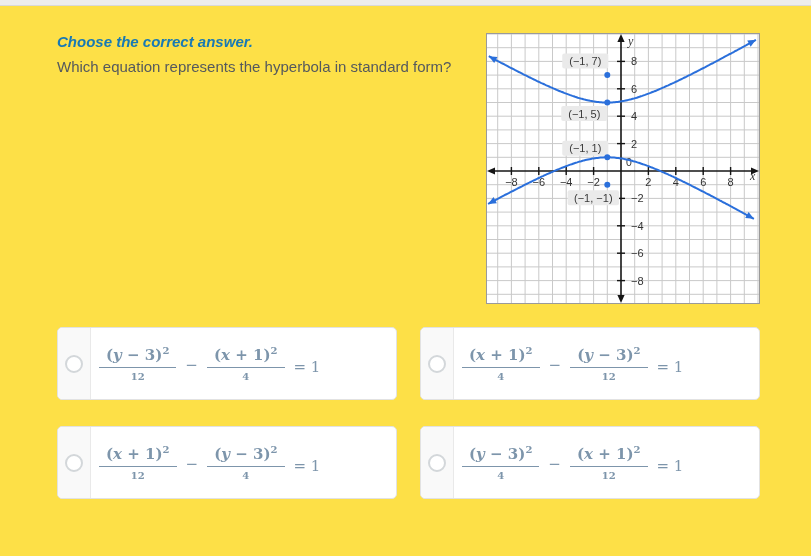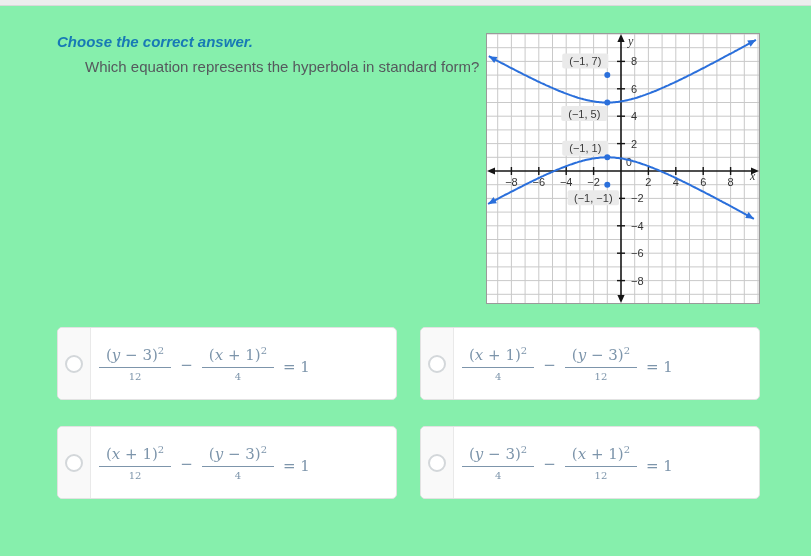--- a/index.html
+++ b/index.html
@@ -1,33 +1,33 @@
 <!DOCTYPE html>
 <html><head>
 <meta charset="utf-8">
 <style>
   html,body{margin:0;padding:0;background:#fff;}
-  #app{position:relative;width:811px;height:556px;background:#86efac;overflow:hidden;
+  #app{position:relative;width:811px;height:556px;background:#fde047;overflow:hidden;
        font-family:"Liberation Sans",sans-serif;}
   .topstrip{position:absolute;left:0;top:0;width:811px;height:5px;background:#ededed;
             border-bottom:1px solid #d9d9d9;}
   .prompt-title{position:absolute;left:57px;top:33px;font-size:15px;font-weight:bold;
             font-style:italic;color:#1779b5;}
-  .prompt-question{position:absolute;left:57px;top:58px;font-size:15px;color:#55595d;margin-left:28px;}
+  .prompt-question{position:absolute;left:57px;top:58px;font-size:15px;color:#55595d;}
   .graph-wrap{position:absolute;left:486px;top:33px;width:274px;height:271px;background:#fff;}
   .graph-wrap svg{display:block;}
   .card{position:absolute;width:340px;height:73px;border:1px solid #e2e2e2;border-radius:5px;
         background:#fff;display:flex;box-sizing:border-box;cursor:pointer;}
   .card .gutter{width:32px;flex:0 0 32px;background:#f9f9f9;border-right:1px solid #e9e9e9;
         border-radius:5px 0 0 5px;display:flex;align-items:center;justify-content:center;}
   .radio{width:14px;height:14px;border-radius:50%;border:2px solid #d3d7da;background:#fff;}
   .card .content{flex:1;display:flex;align-items:center;padding-left:8px;}
   .eq{display:flex;align-items:center;color:#7d95ab;
       font-family:"DejaVu Serif",serif;font-size:15px;}
-  .frac{display:inline-flex;flex-direction:column;align-items:center;}
+  .frac{display:inline-flex;flex-direction:column;align-items:center;font-weight:bold;}
   .frac .num{padding:0 7px 3px;border-bottom:1.5px solid #7d95ab;white-space:nowrap;}
   .frac .den{padding-top:3px;font-size:10px;}
   .frac sup{font-size:10px;vertical-align:super;line-height:0;}
   .eq .op{margin:0 9px;padding-top:2px;}
   .eq .rhs{margin-left:9px;padding-top:6px;white-space:nowrap;}
   .eq i{font-style:italic;}
 </style>
 </head>
 <body>
 

